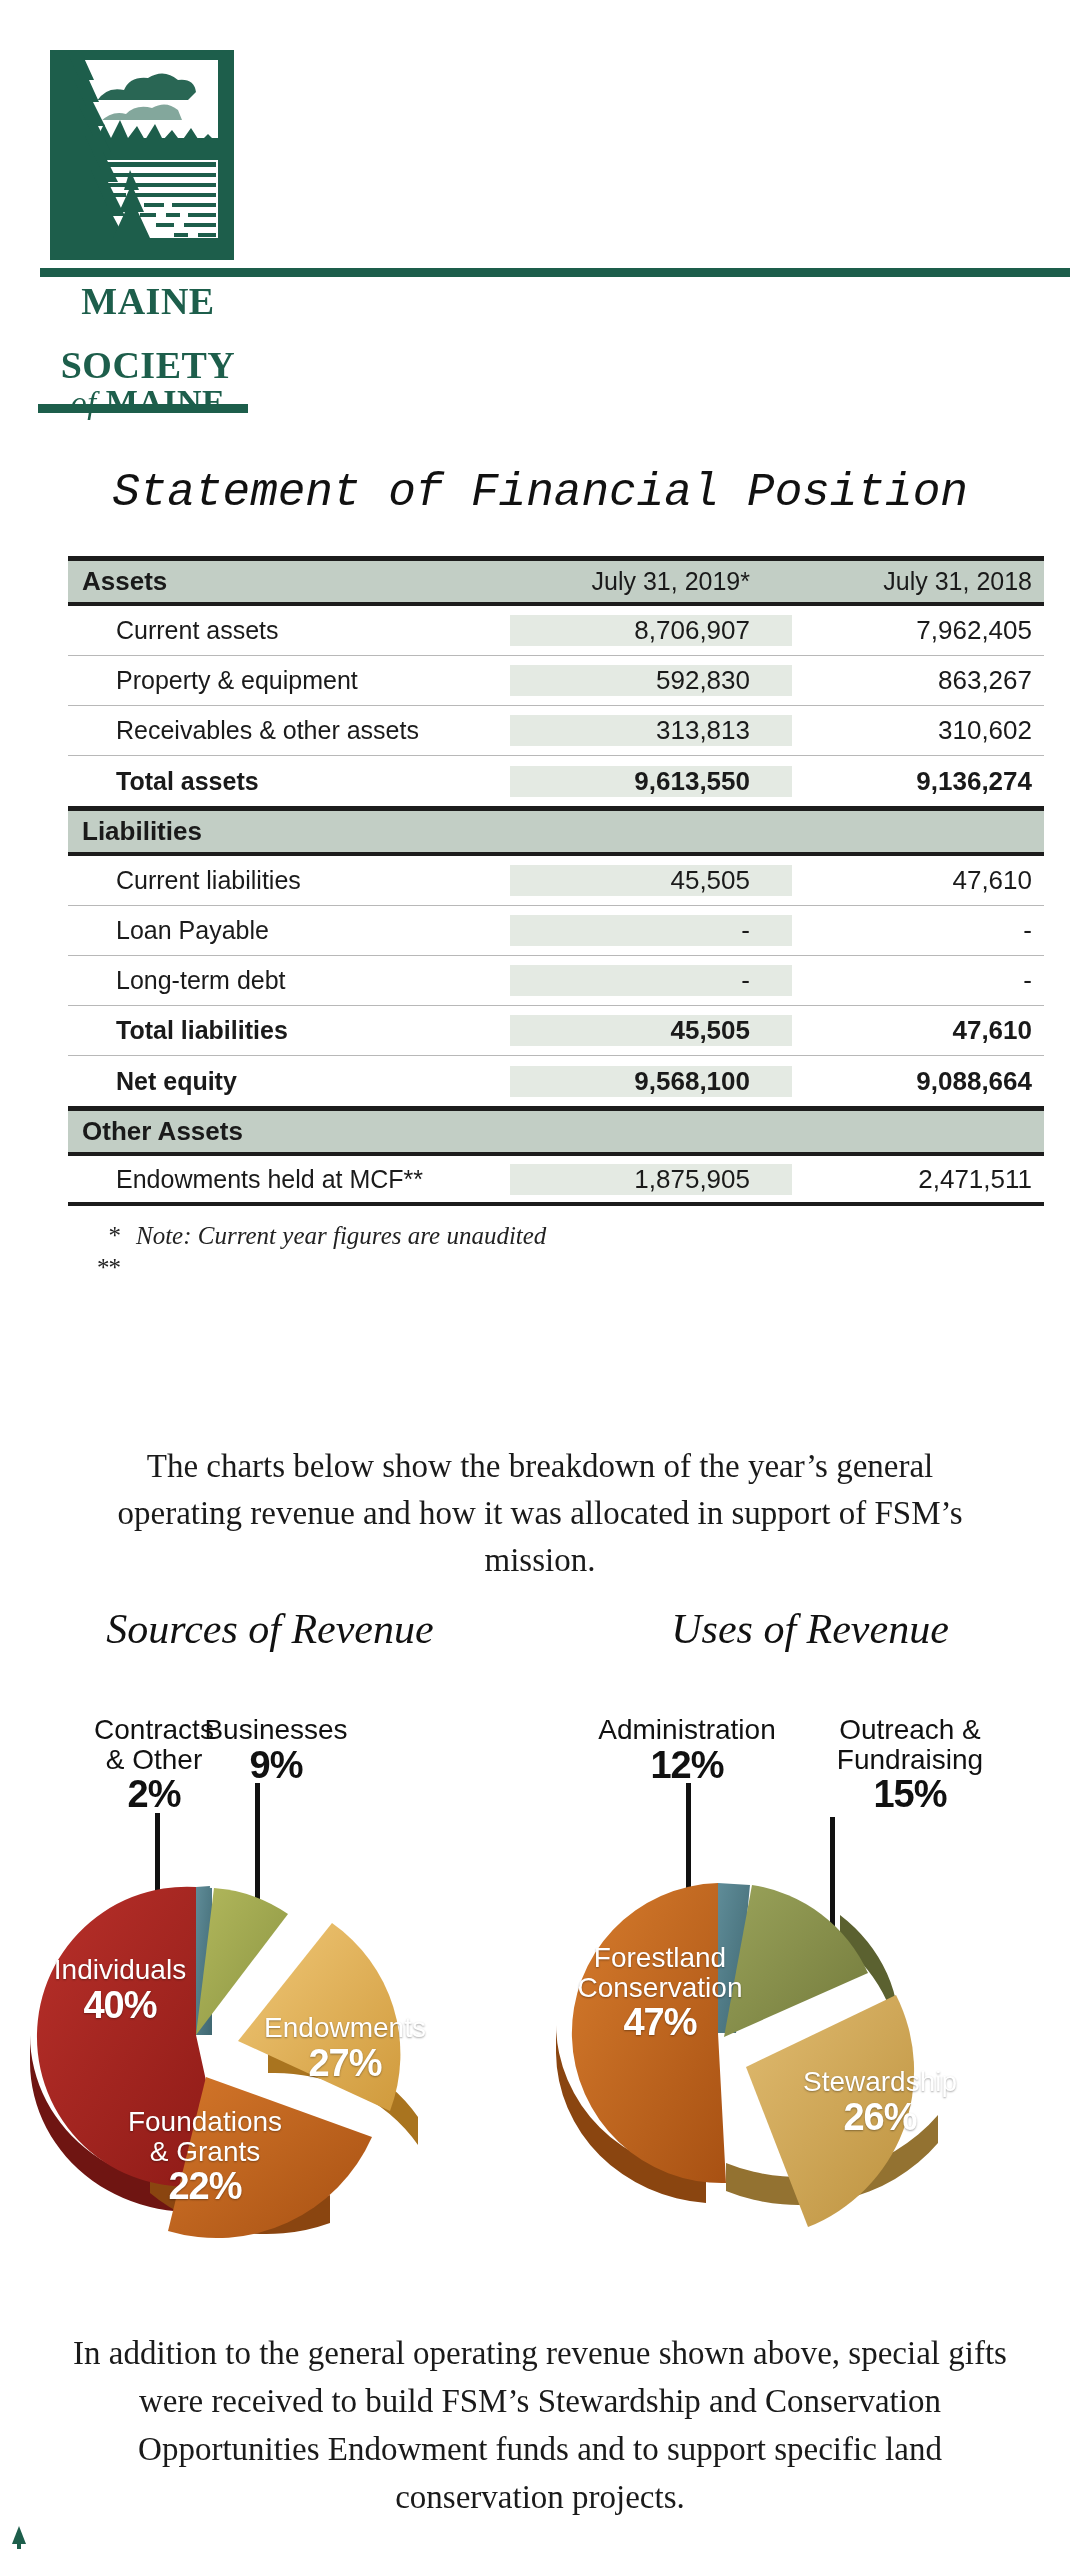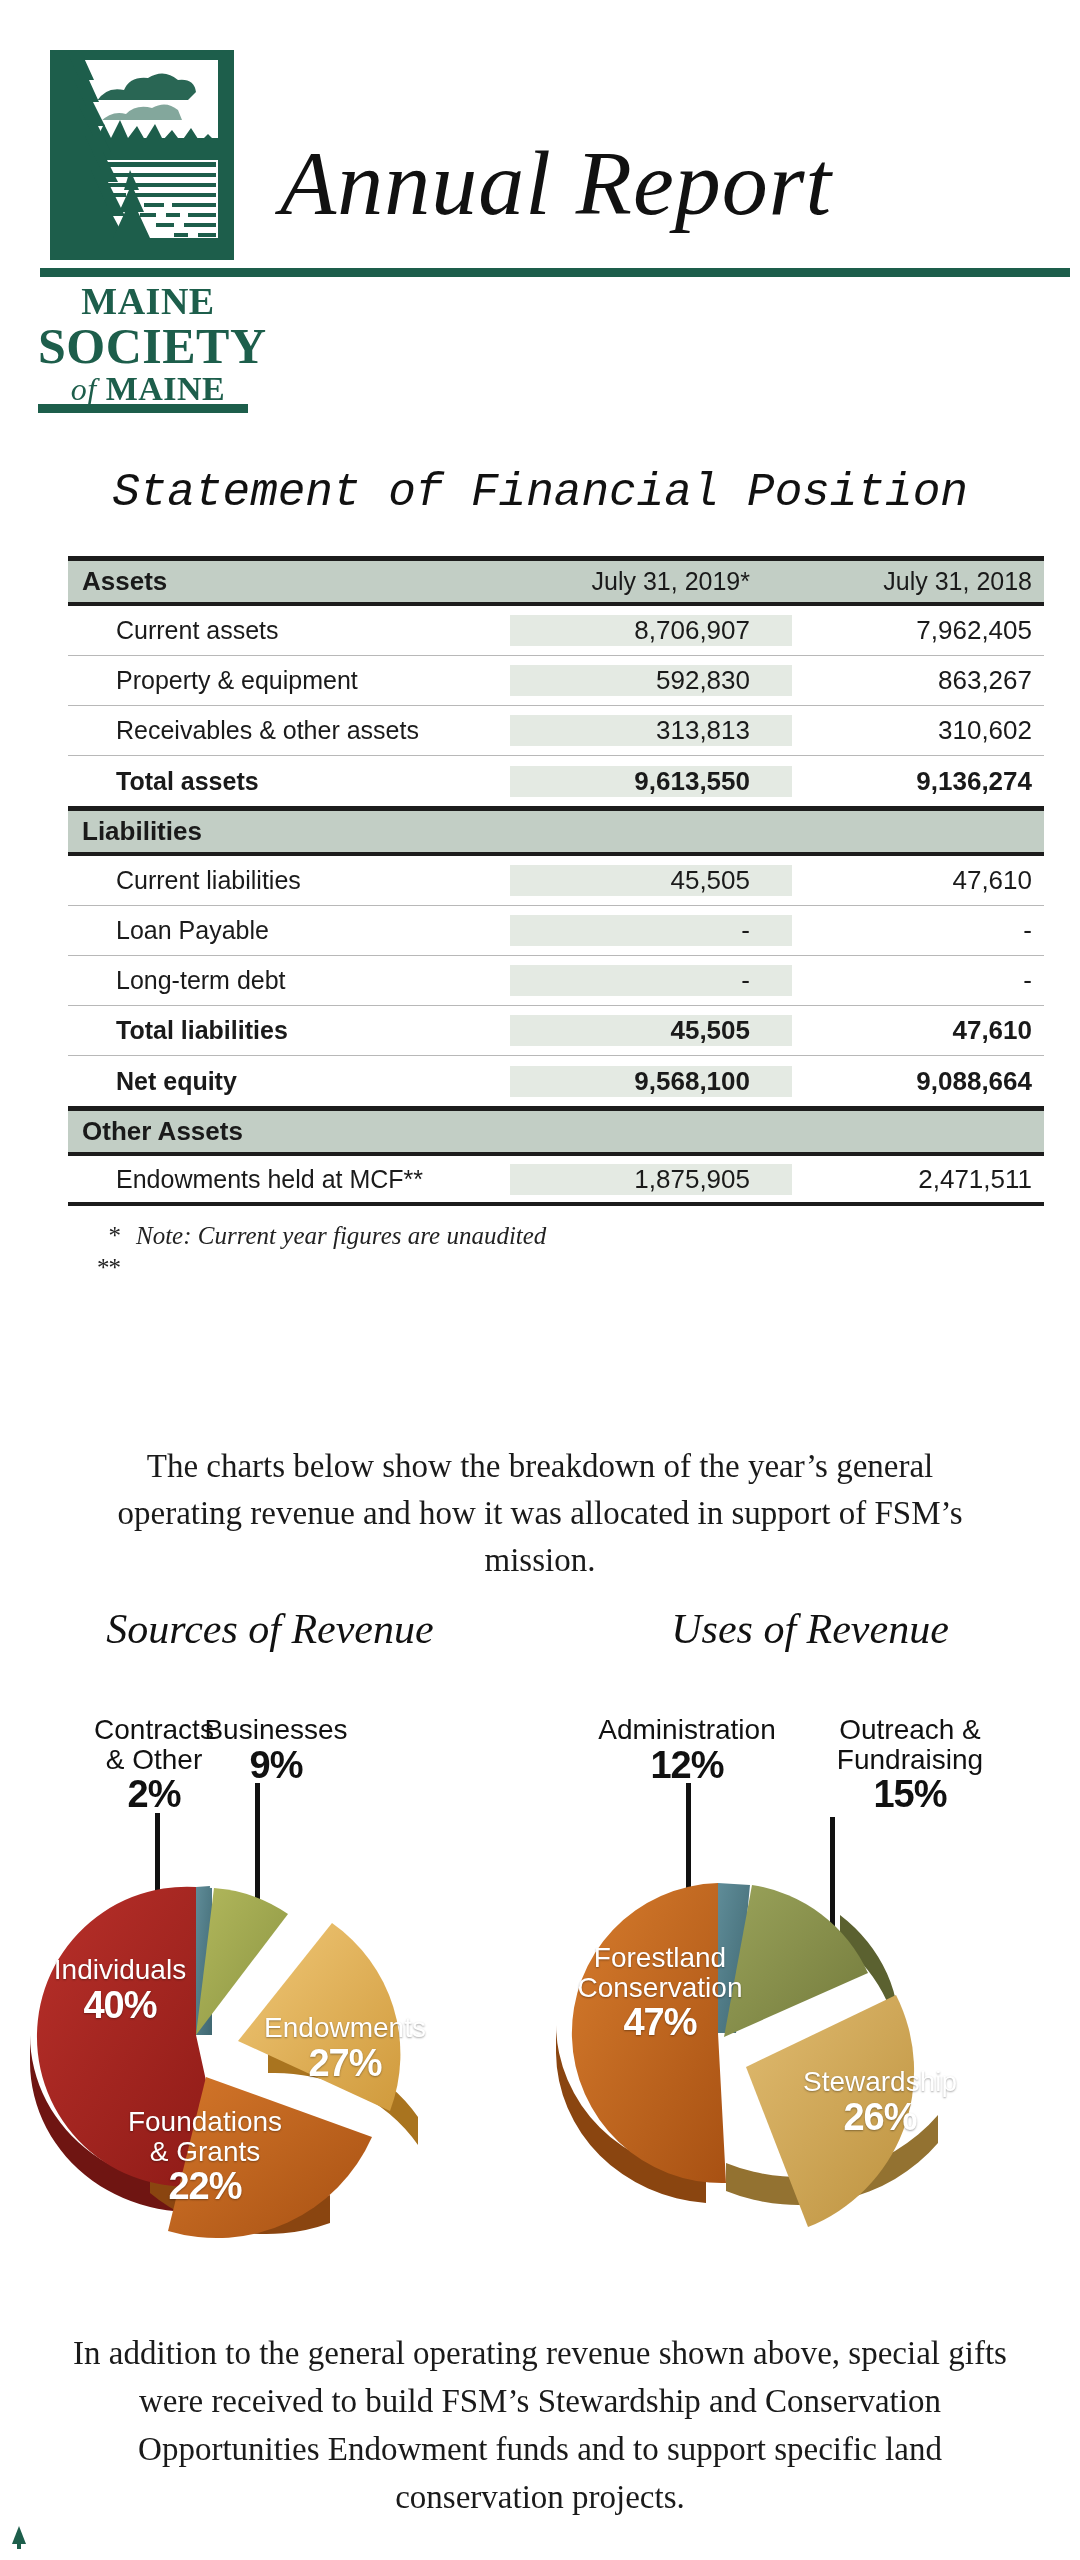--- a/index.html
+++ b/index.html
@@ -12,21 +12,21 @@
 
   
   .header{position:absolute;left:0;top:0;width:1080px;height:290px;}
   .logo-mark{position:absolute;left:38px;top:42px;width:208px;height:225px;}
   .logo-words{position:absolute;left:38px;top:282px;width:220px;text-align:center;}
   .logo-words .lw{
     font-family:"Liberation Serif",serif;font-weight:700;color:#1d5e4b;
     letter-spacing:.5px;line-height:1.02;
   }
   .lw1{font-size:38px;}
-  .lw2{font-size:50px;}
+  .lw2{font-size:38px;margin-top:25px;}
   .lw3{font-size:34px;}
   .lw3 .of{font-style:italic;font-weight:400;font-size:32px;}
   .logo-rule{position:absolute;left:38px;top:404px;width:210px;height:9px;background:#1d5e4b;}
 
   .report-title{
     position:absolute;left:280px;top:130px;width:760px;
     font-family:"Liberation Serif",serif;font-style:italic;font-weight:400;
     font-size:92px;color:#111;letter-spacing:1px;
   }
   .head-rule{position:absolute;left:40px;top:268px;width:1030px;height:9px;background:#1d5e4b;}
@@ -137,21 +137,20 @@
 
         <path d="M46 16 l10 22 l-5 0 l10 22 l-6 0 l12 24 l-7 0 l13 26 l-8 0 l15 30 l-10 0 l17 34 l-12 0 l14 26 H22 V16 Z" fill="#1d5e4b"></path>
         <path d="M30 12 l12 26 l-6 0 l12 26 l-7 0 l14 30 l-8 0 l16 34 l-10 0 l16 36 H22 V12 Z" fill="#1d5e4b"></path>
 
         <path d="M92 128 l9 20 h-5 l10 22 h-6 l12 26 h-8 l9 20 H74 l9 -20 h-8 l12 -26 h-6 l10 -22 h-5 Z" fill="#1d5e4b"></path>
 
         <rect x="12" y="196" width="184" height="22" fill="#1d5e4b"></rect>
       </svg>
     </div>
 
-    <div class="report-title">Annual Report</div>
     <div class="head-rule"></div>
 
     <div class="logo-words">
       <div class="lw lw1">MAINE</div>
       <div class="lw lw2">SOCIETY</div>
       <div class="lw lw3"><span class="of">of</span> <span>MAINE</span></div>
     </div>
     <div class="logo-rule"></div>
   </div>
 

